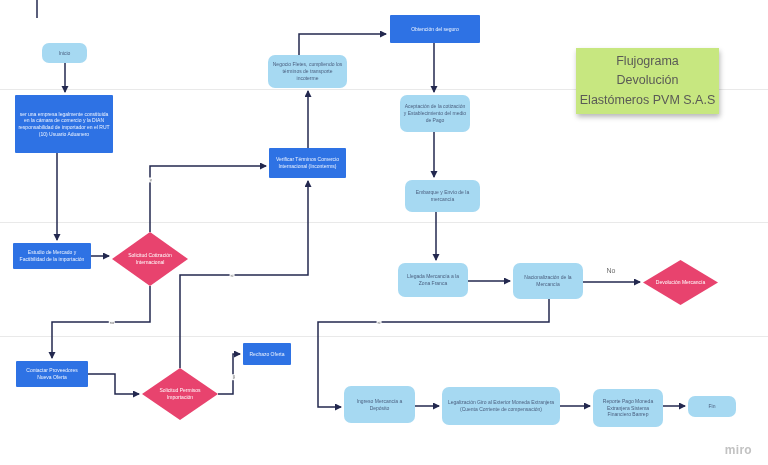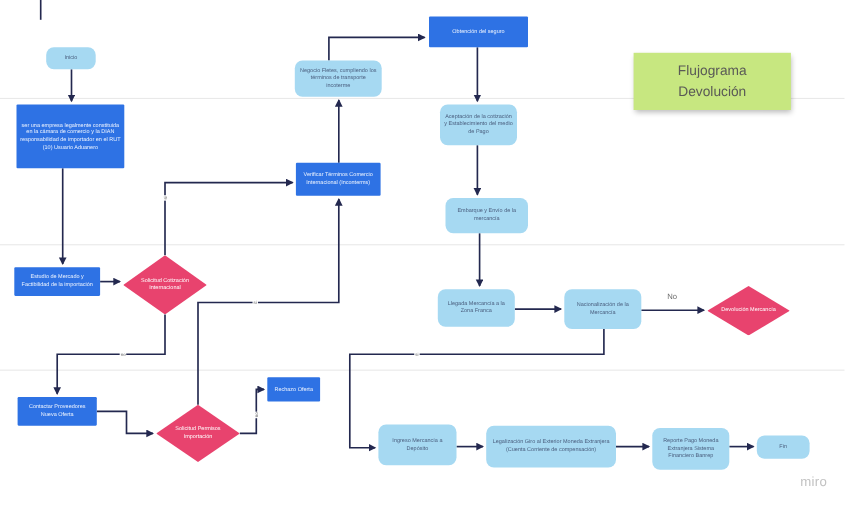--- a/index.html
+++ b/index.html
@@ -25,22 +25,22 @@
     position:absolute;z-index:3;background:rgba(255,255,255,0.95);color:#6b6b6b;
     white-space:nowrap;padding:0 1px;transform:translate(-50%,-50%);
   }
   .edge-label.rot{transform:translate(-50%,-50%) rotate(-90deg);}
   #sticky{
     position:absolute;z-index:4;display:flex;flex-direction:column;align-items:center;
     justify-content:center;box-shadow:1px 3px 5px rgba(0,0,0,0.28);
     font-size:12.5px;line-height:1.55;text-align:center;
   }
   #watermark{
-    position:absolute;right:16px;bottom:20px;z-index:4;color:#c2c2c2;
-    font-size:12px;font-weight:normal;letter-spacing:.3px;
+    position:absolute;right:16px;bottom:8px;z-index:4;color:#c2c2c2;
+    font-size:12px;font-weight:bold;letter-spacing:.3px;
   }
 </style>
 </head>
 <body>
 
 <div id="board">
   <div id="lanes">
       <div class="lane" style="top: 89px;"></div>
       <div class="lane" style="top: 222px;"></div>
       <div class="lane" style="top: 336px;"></div>
@@ -89,23 +89,24 @@
       <div class="node terminal" style="left: 405px; top: 180px; width: 75px; height: 32px;">Embarque y Envío de la mercancía</div>
       <div class="node terminal" style="left: 398px; top: 263px; width: 70px; height: 34px;">Llegada Mercancía a la Zona Franca</div>
       <div class="node terminal" style="left: 513px; top: 263px; width: 70px; height: 36px;">Nacionalización de la Mercancía</div>
       <div class="node decision" style="left: 643px; top: 260px; width: 75px; height: 45px;">Devolución Mercancía</div>
       <div class="node terminal" style="left: 344px; top: 386px; width: 71px; height: 37px;">Ingreso Mercancía a Depósito</div>
       <div class="node terminal" style="left: 442px; top: 387px; width: 118px; height: 38px;">Legalización Giro al Exterior Moneda Extranjera (Cuenta Corriente de compensación)</div>
       <div class="node terminal" style="left: 593px; top: 389px; width: 70px; height: 38px;">Reporte Pago Moneda Extranjera Sistema Financiero Banrep</div>
       <div class="node terminal" style="left: 688px; top: 396px; width: 48px; height: 21px;">Fin</div>
     </div>
 
-  <div id="sticky" style="left: 576px; top: 48px; width: 143px; height: 52px; background: rgb(199, 231, 128); color: rgb(90, 90, 86);">
+  <div id="sticky" style="left: 576px; top: 48px; width: 143px; height: 66px; background: rgb(199, 231, 128); color: rgb(90, 90, 86);">
     <div>Flujograma</div>
     <div>Devolución</div>
+    <div>Elastómeros PVM S.A.S</div>
   </div>
 
   <div id="watermark">miro</div>
 <div class="edge-label rot" style="left: 150px; top: 180px; font-size: 4px;">si</div>
     <div class="edge-label" style="left: 112px; top: 322px; font-size: 4px;">no</div>
     <div class="edge-label" style="left: 232px; top: 275px; font-size: 4px;">si</div>
     <div class="edge-label rot" style="left: 233px; top: 377px; font-size: 4px;">no</div>
     <div class="edge-label" style="left: 611px; top: 270px; font-size: 7px;">No</div>
     <div class="edge-label" style="left: 379px; top: 322px; font-size: 4px;">si</div>
   </div>

